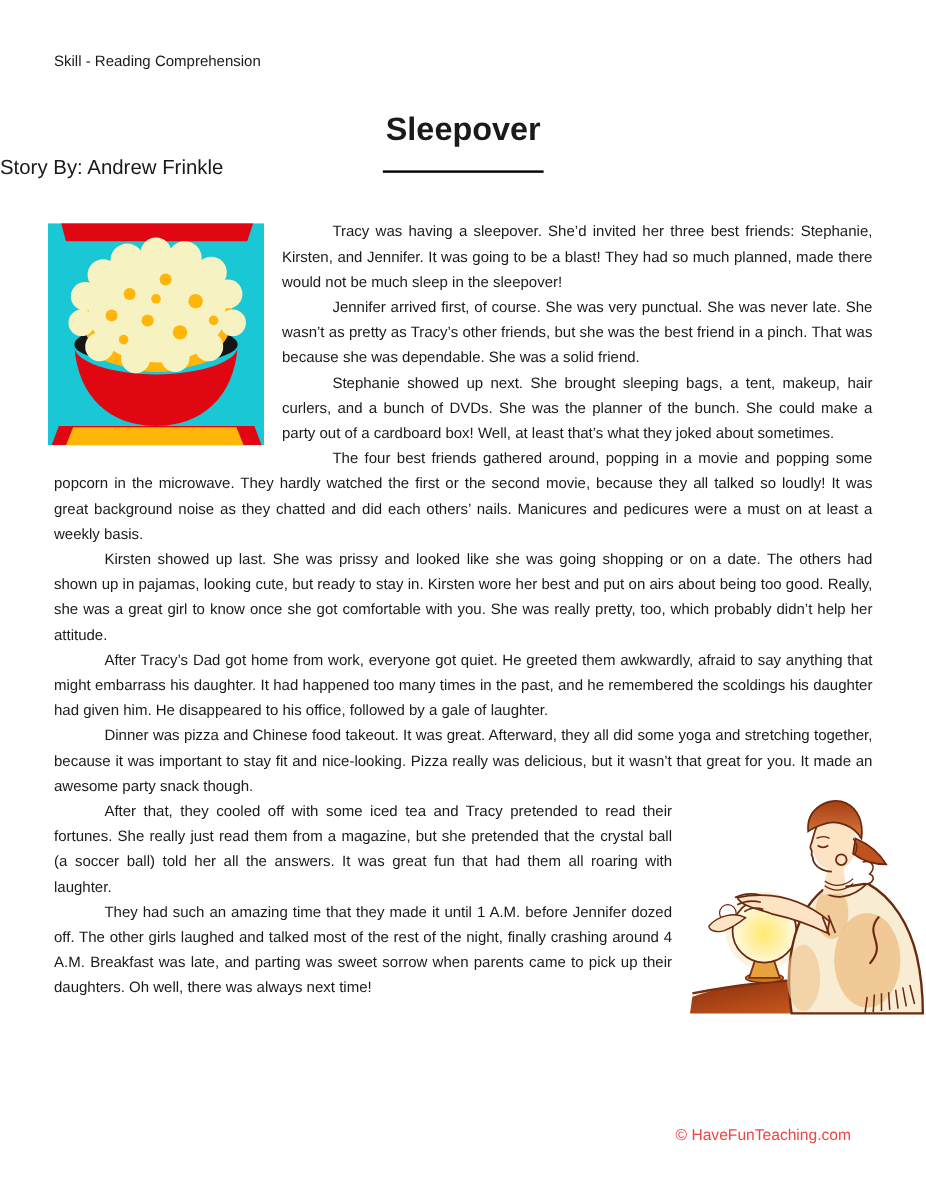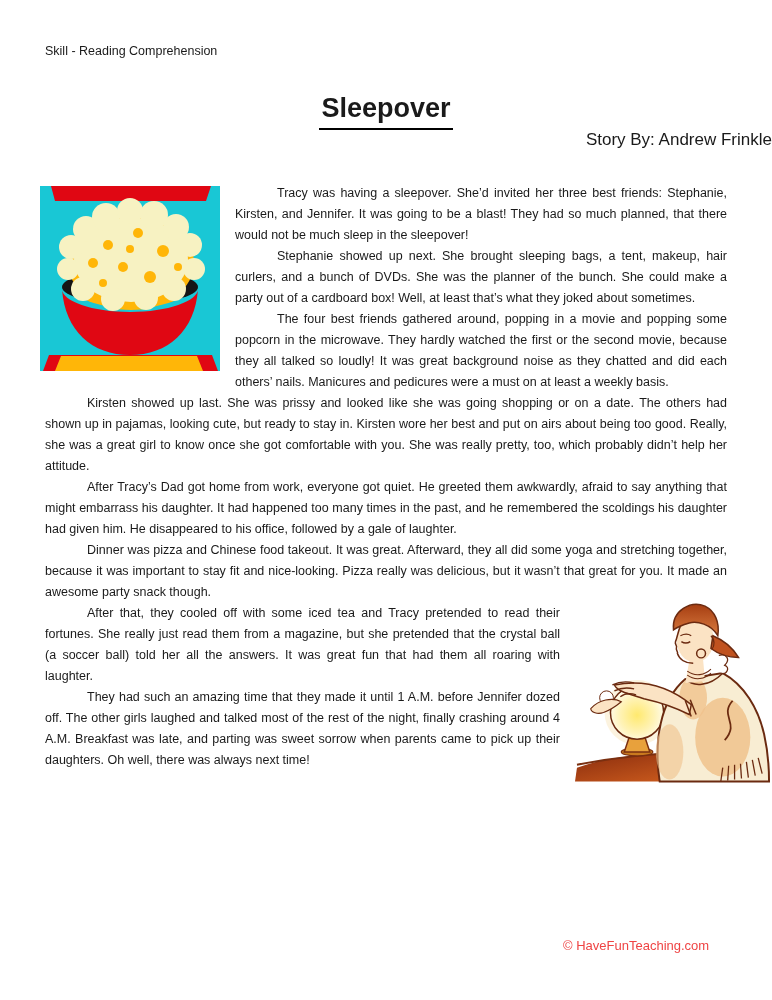--- a/index.html
+++ b/index.html
@@ -12,23 +12,23 @@
     overflow:hidden;
   }
   
   .hdr{position:absolute;top:44px;left:0;width:100%;height:20px;font-size:12.5px;}
   .hdr .skill{position:absolute;left:45px;top:0;}
   .hdr .namewrap{position:absolute;left:443px;top:0;letter-spacing:.2px;}
   
   .titlewrap{position:absolute;top:92px;left:0;width:100%;text-align:center;}
   .title{
     display:inline-block;font-size:27px;font-weight:bold;line-height:32px;
-    border-bottom:2.5px solid #000;padding:0 2px 4px 2px;
+    border-bottom:2.5px solid #000;padding:0 2px 18px 2px;
   }
-  .byline{position:absolute;top:130px;left:0;width:100%;text-align:right;font-size:17px;}
+  .byline{position:absolute;top:130px;left:0;width:100%;text-align:left;font-size:17px;}
   
   .story{
     position:absolute;top:183px;left:45px;width:682px;
     font-size:12.5px;line-height:21px;text-align:justify;
   }
   .story p{margin:0;text-indent:42px;}
   .float-popcorn{
     float:left;width:180px;height:185px;
     margin:3px 15px 18px -5px;
   }
@@ -89,21 +89,22 @@
             <circle cx="83" cy="81" r="5"></circle>
           <circle cx="53" cy="77" r="5"></circle>
             <circle cx="110" cy="91" r="6"></circle>
           <circle cx="138" cy="81" r="4"></circle>
             <circle cx="63" cy="97" r="4"></circle>
           <circle cx="90" cy="63" r="4"></circle>
         </g>
       </svg>
     </div>
 
-    <p>Tracy was having a sleepover. She’d invited her three best friends: Stephanie, Kirsten, and Jennifer. It was going to be a blast! They had so much planned, that there would not be much sleep in the sleepover!</p>
+    <p>Tracy was having a sleepover. She’d invited her three best friends: Stephanie, Kirsten, and Jennifer. It was going to be a blast! They had so much planned, made there would not be much sleep in the sleepover!</p>
+    <p>Jennifer arrived first, of course. She was very punctual. She was never late. She wasn’t as pretty as Tracy’s other friends, but she was the best friend in a pinch. That was because she was dependable. She was a solid friend.</p>
     <p>Stephanie showed up next. She brought sleeping bags, a tent, makeup, hair curlers, and a bunch of DVDs. She was the planner of the bunch. She could make a party out of a cardboard box! Well, at least that’s what they joked about sometimes.</p>
     <p>The four best friends gathered around, popping in a movie and popping some popcorn in the microwave. They hardly watched the first or the second movie, because they all talked so loudly! It was great background noise as they chatted and did each others’ nails. Manicures and pedicures were a must on at least a weekly basis.</p>
     <p>Kirsten showed up last. She was prissy and looked like she was going shopping or on a date. The others had shown up in pajamas, looking cute, but ready to stay in. Kirsten wore her best and put on airs about being too good. Really, she was a great girl to know once she got comfortable with you. She was really pretty, too, which probably didn’t help her attitude.</p>
     <p>After Tracy’s Dad got home from work, everyone got quiet. He greeted them awkwardly, afraid to say anything that might embarrass his daughter. It had happened too many times in the past, and he remembered the scoldings his daughter had given him. He disappeared to his office, followed by a gale of laughter.</p>
     <p>Dinner was pizza and Chinese food takeout. It was great. Afterward, they all did some yoga and stretching together, because it was important to stay fit and nice-looking. Pizza really was delicious, but it wasn’t that great for you. It made an awesome party snack though.</p>
 
     <div class="float-fortune">
       <svg viewBox="0 0 200 200" xmlns="http://www.w3.org/2000/svg">
         <defs>
           <radialGradient id="ballGrad" cx="50%" cy="55%" r="60%">

